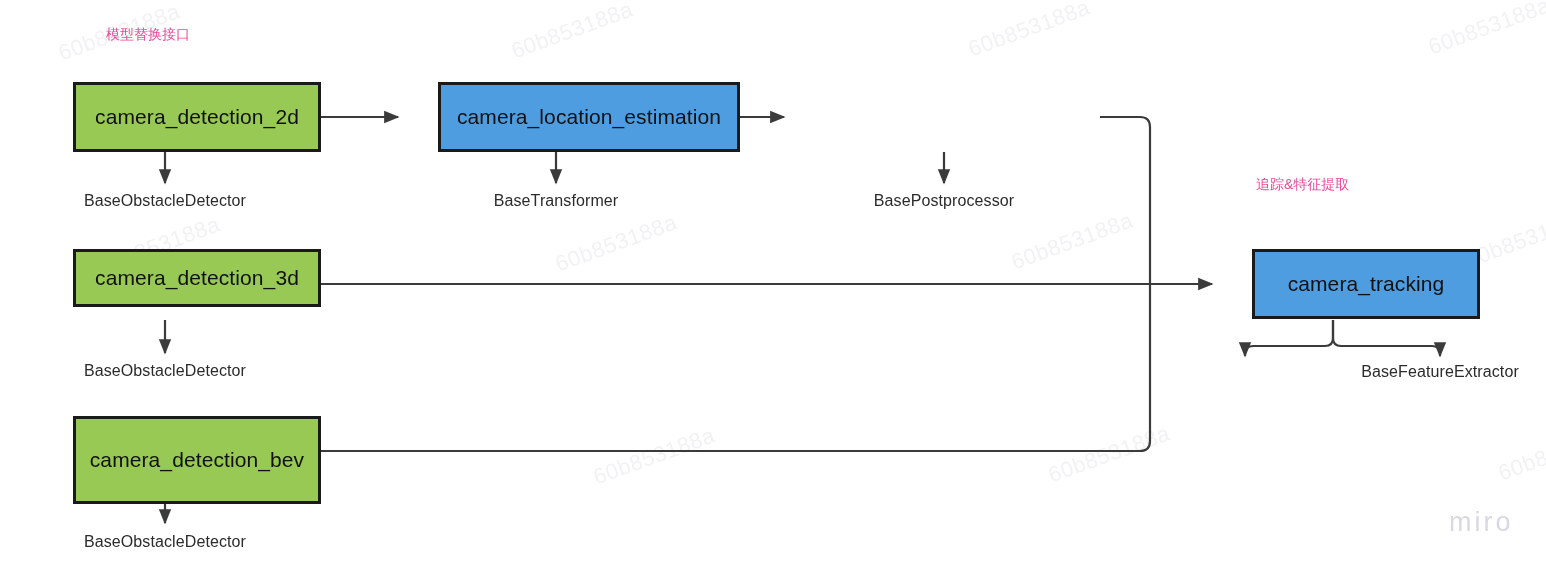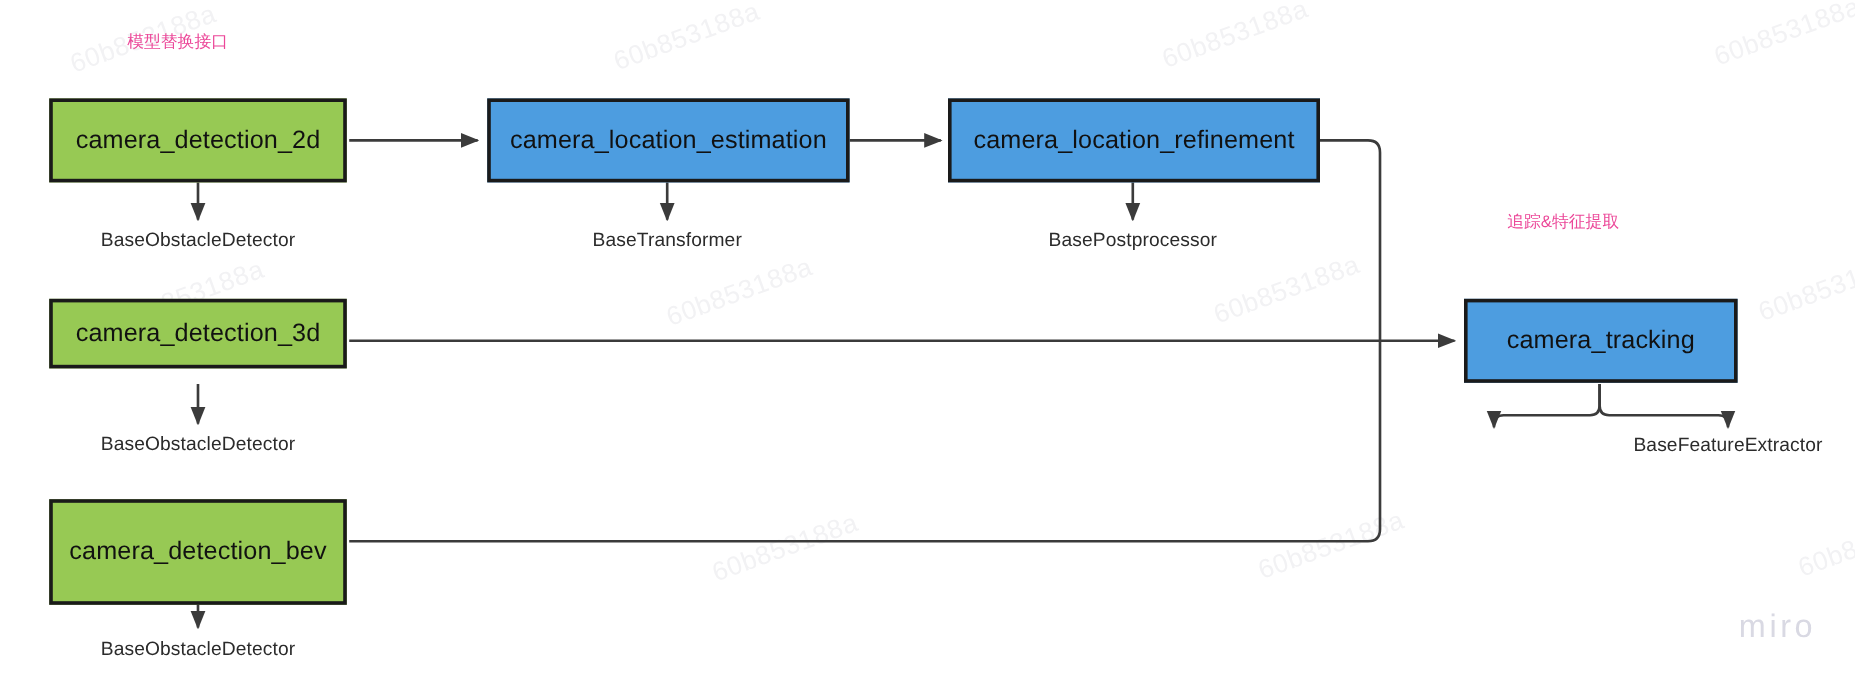--- a/index.html
+++ b/index.html
@@ -57,20 +57,21 @@
     box-sizing: border-box;
     border: 3px solid #1a1a1a;
     display: flex;
     align-items: center;
     justify-content: center;
     z-index: 3;
     font-size: 21px;
     color: #111111;
     letter-spacing: 0.1px;
     white-space: nowrap;
+    margin-left: 32px;
   }
   .node.green { background: #97c954; }
   .node.blue  { background: #4d9de0; }
 
   
   .iface {
     position: absolute;
     z-index: 3;
     font-size: 16px;
     color: #2b2b2b;
@@ -144,23 +145,20 @@
   <div class="heading" style="left:1256px; top:176px;">追踪&amp;特征提取</div>
 
   <div class="node green" style="left:41px; top:82px; width:248px; height:70px;">
     <span>camera_detection_2d</span>
   </div>
 
   <div class="node blue" style="left:406px; top:82px; width:302px; height:70px;">
     <span>camera_location_estimation</span>
   </div>
 
-  <div class="node blue" style="left:790px; top:82px; width:310px; height:70px;">
-    <span>camera_location_refinement</span>
-  </div>
 
   <div class="node green" style="left:41px; top:249px; width:248px; height:58px;">
     <span>camera_detection_3d</span>
   </div>
 
   <div class="node green" style="left:41px; top:416px; width:248px; height:88px;">
     <span>camera_detection_bev</span>
   </div>
 
   <div class="node blue" style="left:1220px; top:249px; width:228px; height:70px;">

